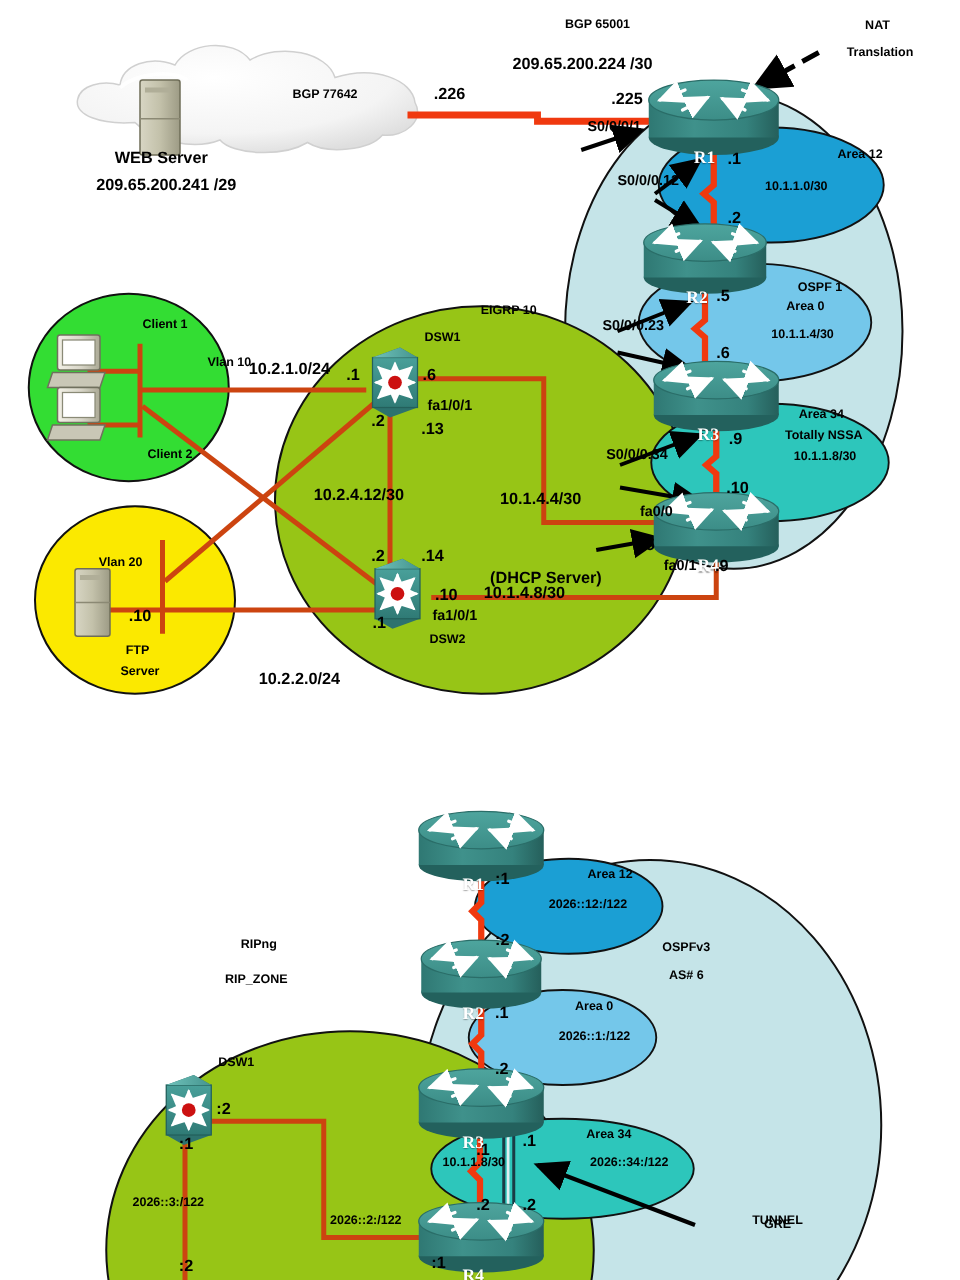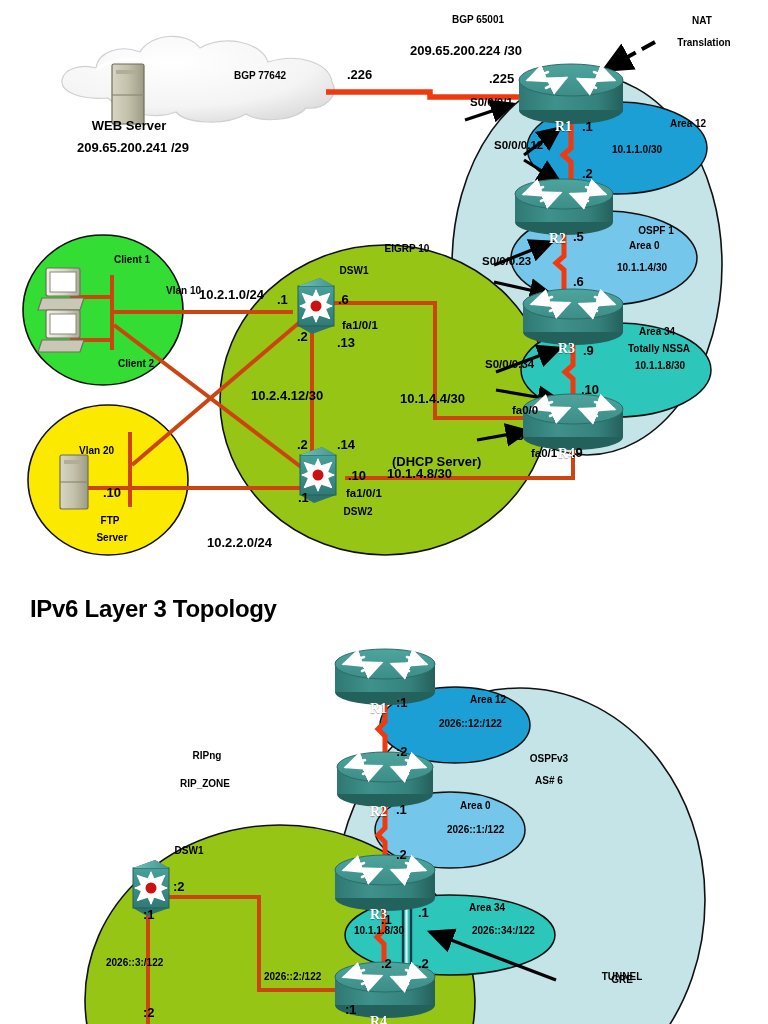--- a/index.html
+++ b/index.html
@@ -384,21 +384,20 @@
 
 <div class="lbl big ctr" style="left:100px;top:254px;">Client 1</div>
 <div class="lbl big ctr" style="left:104px;top:358px;">Client 2</div>
 <div class="lbl big" style="left:134px;top:285px;">Vlan 10</div>
 
 <div class="lbl big" style="left:47px;top:445px;">Vlan 20</div>
 <div class="lbl med" style="left:103px;top:486px;">.10</div>
 <div class="lbl big ctr" style="left:78px;top:515px;">FTP</div>
 <div class="lbl big ctr" style="left:80px;top:532px;">Server</div>
 
-<div class="lbl title" style="left:30px;top:596px;">IPv6 Layer 3 Topology</div>
 
 <div class="lbl big ctr" style="left:175px;top:750px;">RIPng</div>
 <div class="lbl big ctr" style="left:173px;top:778px;">RIP_ZONE</div>
 
 <div class="rname" style="left:370px;top:681px;">R1</div>
 <div class="rname" style="left:370px;top:784px;">R2</div>
 <div class="rname" style="left:370px;top:887px;">R3</div>
 <div class="rname" style="left:370px;top:994px;">R4</div>
 
 <div class="lbl med" style="left:396px;top:696px;">:1</div>

